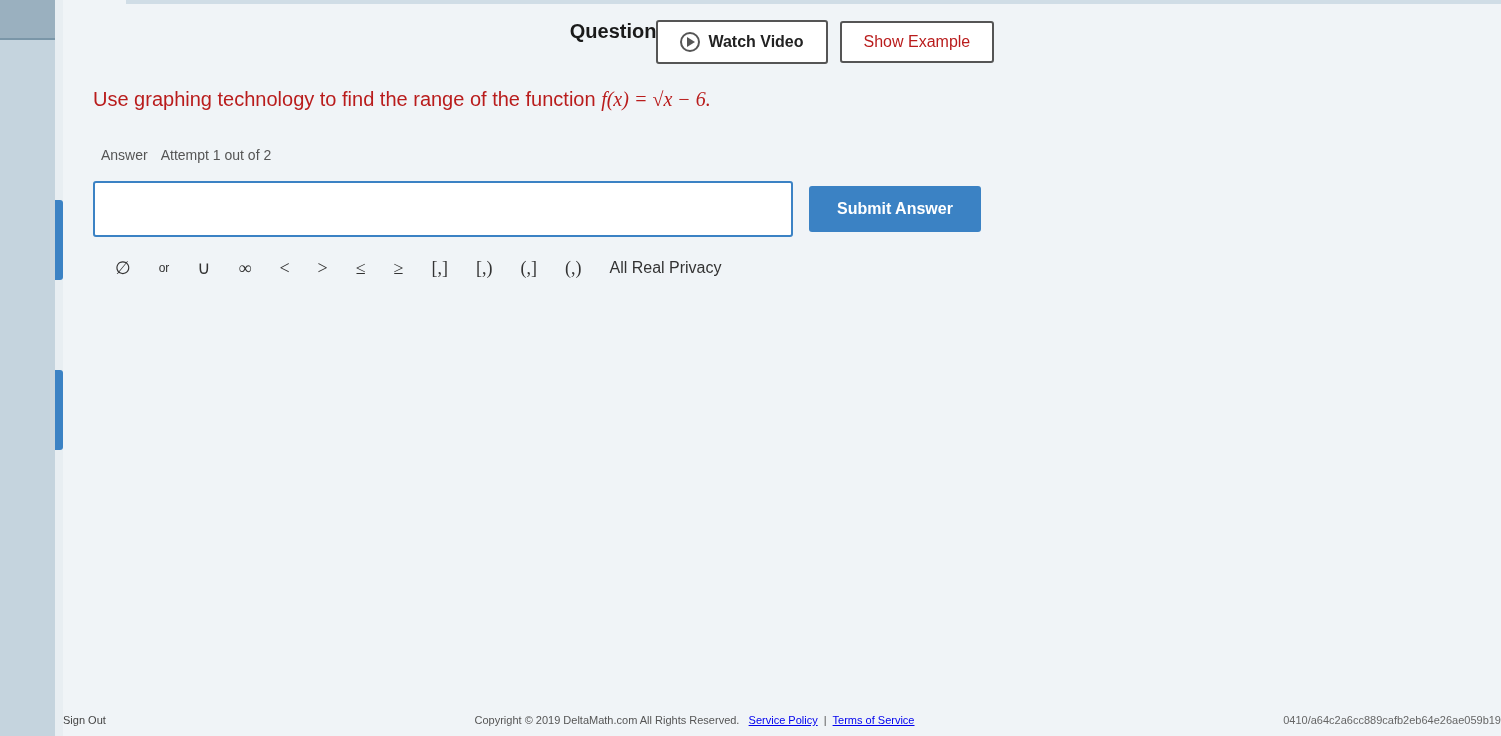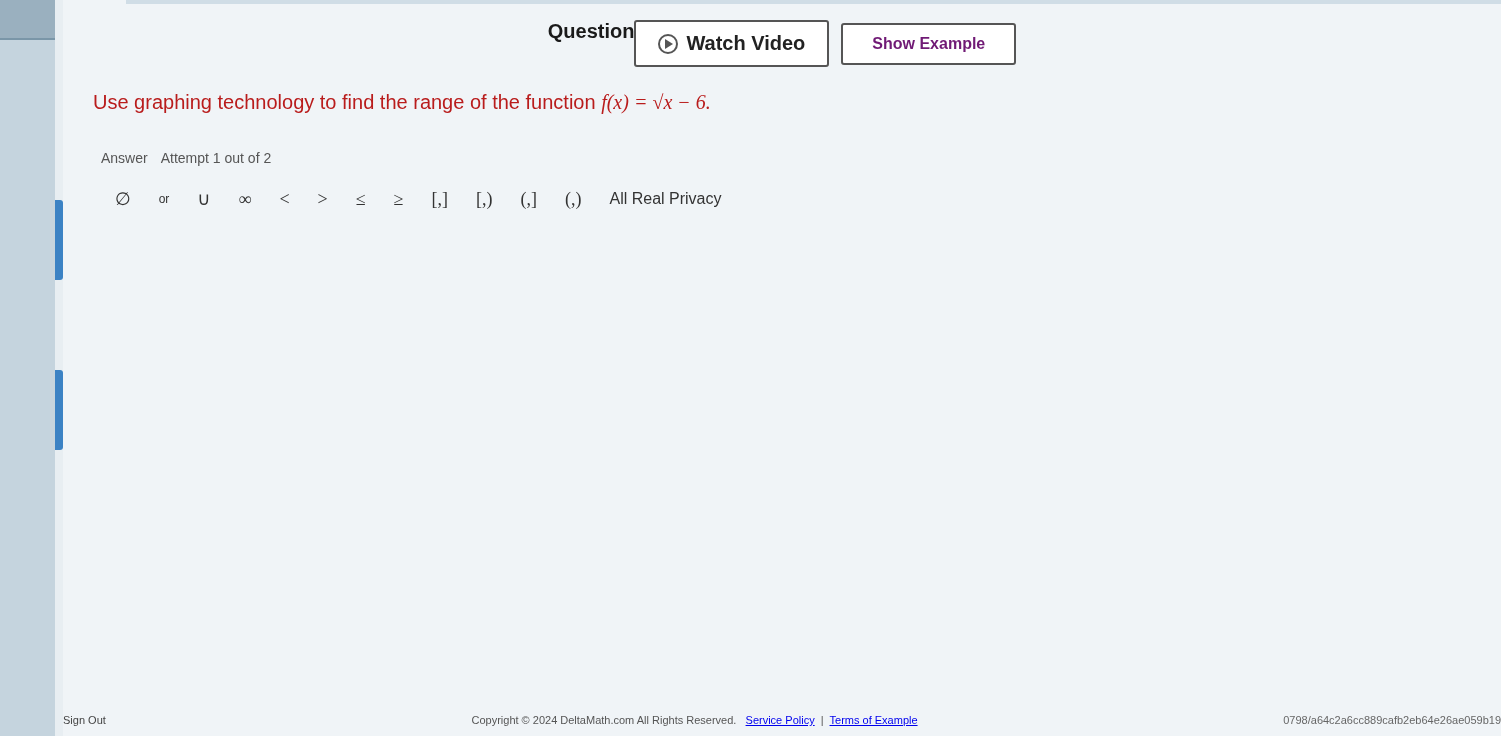--- a/index.html
+++ b/index.html
@@ -84,21 +84,21 @@
       align-items: center;
     }
 
     .btn-watch-video {
       display: flex;
       align-items: center;
       gap: 8px;
       border: 2px solid #555;
       background: white;
       padding: 10px 22px;
-      font-size: 20px;
+      font-size: 16px;
       font-weight: 600;
       color: #222;
       cursor: pointer;
       border-radius: 3px;
       font-family: Arial, sans-serif;
     }
 
     .btn-watch-video .play-circle {
       width: 20px;
       height: 20px;
@@ -116,24 +116,24 @@
       height: 0;
       border-top: 5px solid transparent;
       border-bottom: 5px solid transparent;
       border-left: 8px solid #555;
       margin-left: 2px;
     }
 
     .btn-show-example {
       border: 2px solid #555;
       background: white;
-      padding: 10px 29px;
+      padding: 10px 22px;
       font-size: 16px;
-      font-weight: 700;
-      color: #701a75;
+      font-weight: 400;
+      color: #b91c1c;
       cursor: pointer;
       border-radius: 3px;
       font-family: Arial, sans-serif;
     }
 
     .question-body {
       margin: 20px 0 30px 0;
       font-size: 20px;
       color: #b91c1c;
       font-family: Arial, sans-serif;
@@ -298,20 +298,24 @@
   <div class="question-body">
     <span>Use graphing technology to find the range of the function </span><span class="math-text"><em>f</em>(<em>x</em>) = <span style="font-style:normal">√</span><em>x</em> − 6.</span>
   </div>
 
   <div class="answer-section">
     <div class="answer-label">
       <span>Answer</span>
       <span>Attempt 1 out of 2</span>
     </div>
 
+    <div class="answer-input-row">
+      <input class="answer-input" type="text" placeholder="" style="">
+      <button class="btn-submit">Submit Answer</button>
+    </div>
 
     <div class="symbol-row">
       <button class="symbol-btn">∅</button>
       <button class="symbol-btn" style="font-family:Arial,sans-serif; font-style:normal; font-size:12px;">or</button>
       <button class="symbol-btn">∪</button>
       <button class="symbol-btn">∞</button>
       <button class="symbol-btn">&lt;</button>
       <button class="symbol-btn">&gt;</button>
       <button class="symbol-btn">≤</button>
       <button class="symbol-btn">≥</button>
@@ -322,22 +326,22 @@
       <button class="all-real-numbers-btn">All Real Privacy</button>
     </div>
   </div>
 </div>
 
 <div class="footer">
   <div class="footer-left">
     <span>Sign Out</span>
   </div>
   <div class="footer-center">
-    <span>Copyright © 2024 DeltaMath.com All Rights Reserved.</span>
+    <span>Copyright © 2019 DeltaMath.com All Rights Reserved.</span>
     &nbsp;
     <a href="#">Service Policy</a>
     &nbsp;|&nbsp;
-    <a href="#">Terms of Example</a>
+    <a href="#">Terms of Service</a>
   </div>
   <div class="footer-right">
-    <span>0798/a64c2a6cc889cafb2eb64e26ae059b19</span>
+    <span>0410/a64c2a6cc889cafb2eb64e26ae059b19</span>
   </div>
 </div>
 
 </body></html>

